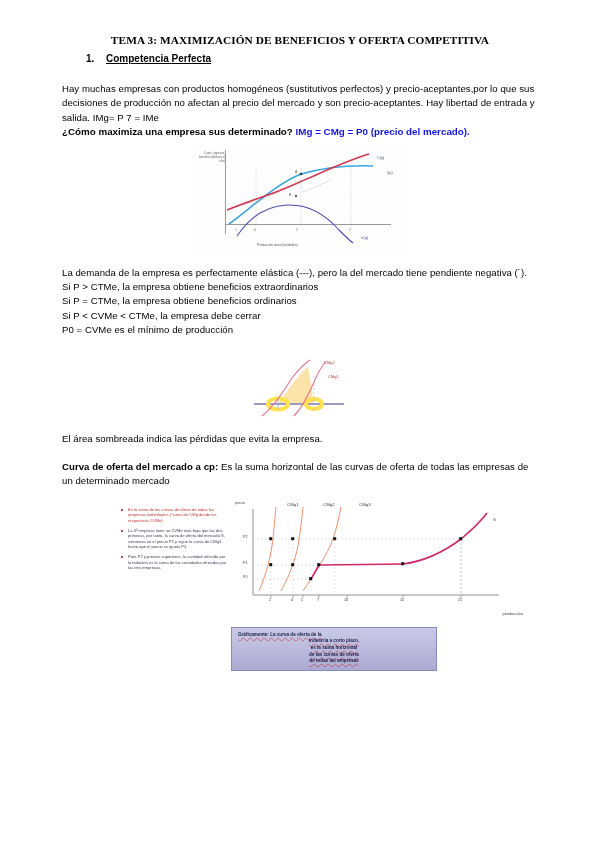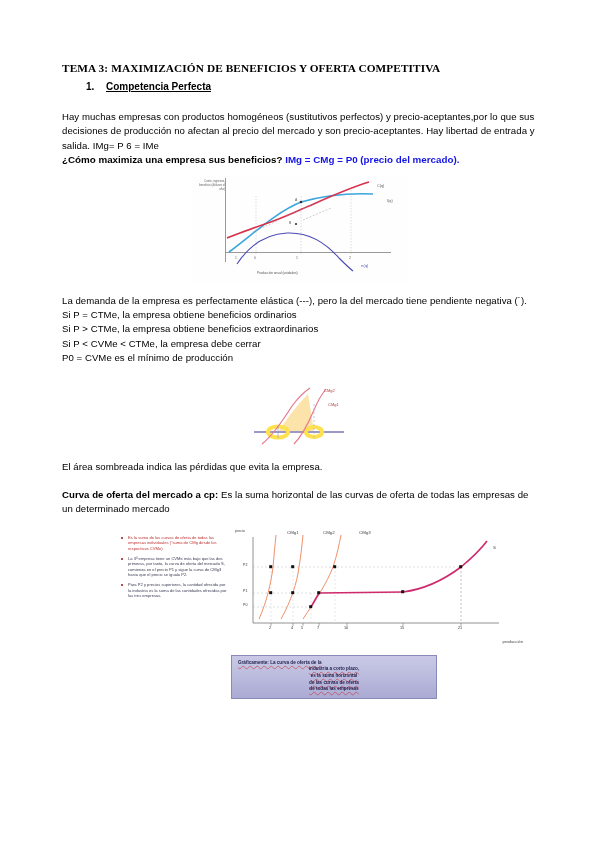--- a/index.html
+++ b/index.html
@@ -19,25 +19,25 @@
     width: 600px;
     height: 848px;
     background: #ffffff;
     box-sizing: border-box;
     padding: 0 62px;
   }
 
   
   .doc-title {
     margin: 0;
-    padding-top: 62px;
+    padding-top: 34px;
     font-family: "Liberation Serif", serif;
     font-size: 11.3px;
     font-weight: bold;
-    text-align: left;
+    text-align: center;
     letter-spacing: 0.1px;
     color: #000;
   }
   .section-heading {
     margin: 7px 0 0 0;
     padding-left: 24px;
     font-size: 10px;
     font-weight: bold;
     color: #000;
   }
@@ -226,24 +226,24 @@
 <div class="page">
 
   <h1 class="doc-title">TEMA 3: MAXIMIZACIÓN DE BENEFICIOS Y OFERTA COMPETITIVA</h1>
 
   <div class="section-heading">
     <span class="num">1.</span><span class="lbl">Competencia Perfecta</span>
   </div>
 
   <div class="gap-18"></div>
 
-  <p class="body">Hay muchas empresas con productos homogéneos (sustitutivos perfectos) y precio-aceptantes,por lo que sus decisiones de producción no afectan al precio del mercado y son precio-aceptantes. Hay libertad de entrada y salida. IMg= P 6 = IMe</p>
+  <p class="body">Hay muchas empresas con productos homogéneos (sustitutivos perfectos) y precio-aceptantes,por lo que sus decisiones de producción no afectan al precio del mercado y son precio-aceptantes. Hay libertad de entrada y salida. IMg= P 7 = IMe</p>
 
   <p class="q-line">
-    <span>¿Cómo maximiza una empresa sus beneficios?</span>
+    <span>¿Cómo maximiza una empresa sus determinado?</span>
     <span class="q-ans">IMg = CMg = P0 (precio del mercado).</span>
   </p>
 
   <div class="fig1-wrap">
     <div class="fig1">
       <div class="axis-v"></div>
       <div class="axis-h"></div>
       <div class="ylab">Coste, ingresos, beneficio (dólares al año)</div>
       <div class="xlab">Producción anual (unidades)</div>
 
@@ -275,22 +275,22 @@
       <div class="tk t1">1</div>
       <div class="tk t2">0</div>
       <div class="tk t3">1</div>
       <div class="tk t4">2</div>
     </div>
   </div>
 
   <div class="gap-12"></div>
 
   <p class="body">La demanda de la empresa es perfectamente elástica (---), pero la del mercado tiene pendiente negativa (˙).</p>
+  <p class="body">Si P &gt; CTMe, la empresa obtiene beneficios extraordinarios</p>
   <p class="body">Si P = CTMe, la empresa obtiene beneficios ordinarios</p>
-  <p class="body">Si P &gt; CTMe, la empresa obtiene beneficios extraordinarios</p>
   <p class="body">Si P &lt; CVMe &lt; CTMe, la empresa debe cerrar</p>
   <p class="body">P0 = CVMe es el mínimo de producción</p>
 
   <div class="gap-14"></div>
 
 
   <div class="fig2-wrap">
     <div class="fig2">
       <svg width="104" height="62">
 

